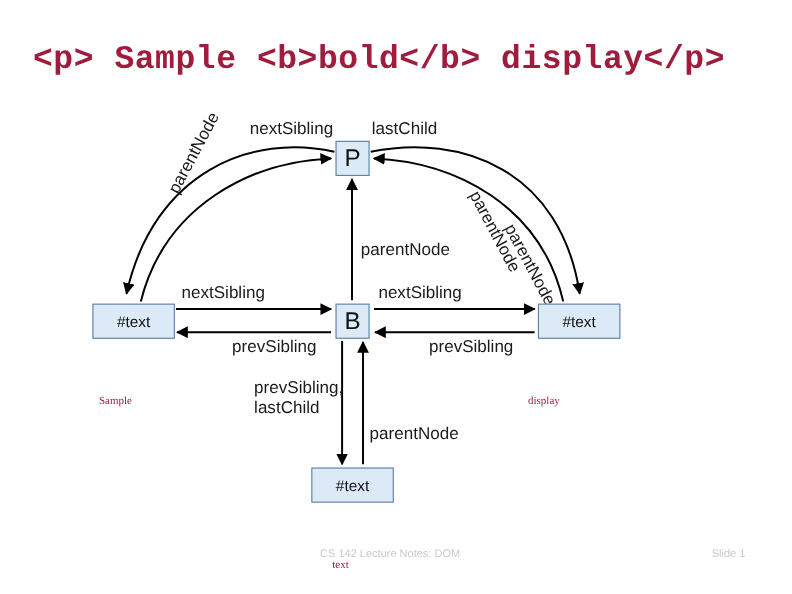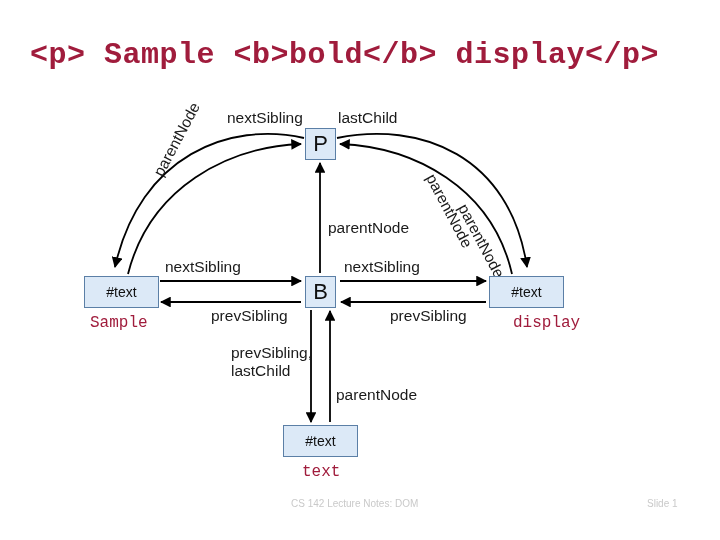--- a/index.html
+++ b/index.html
@@ -76,27 +76,28 @@
   .node-p      { left: 305px; top: 33px;  width: 31px; height: 32px; }
   .node-b      { left: 305px; top: 181px; width: 31px; height: 32px; }
   .node-left   { left: 84px;  top: 181px; width: 75px; height: 32px; }
   .node-right  { left: 489px; top: 181px; width: 75px; height: 32px; }
   .node-bottom { left: 283px; top: 330px; width: 75px; height: 32px; }
 
   
   .caption {
     position: absolute;
     color: #a01c3c;
-    font-size: 16px;
-    font-family: Liberation Mono, monospace;
+    font-size: 10px;
+    font-family: Liberation Serif, serif;
     white-space: nowrap;
     z-index: 5;
+    margin-top: 45px;
   }
   .caption-sample  { left: 90px;  top: 219px; }
-  .caption-display { left: 513px; top: 219px; }
+  .caption-display { left: 480px; top: 219px; }
   .caption-bold    { left: 302px; top: 368px; }
 
   
   .elabel {
     position: absolute;
     color: #1a1a1a;
     font-size: 15.5px;
     font-family: "Liberation Sans", sans-serif;
     white-space: nowrap;
     line-height: 1.16;

